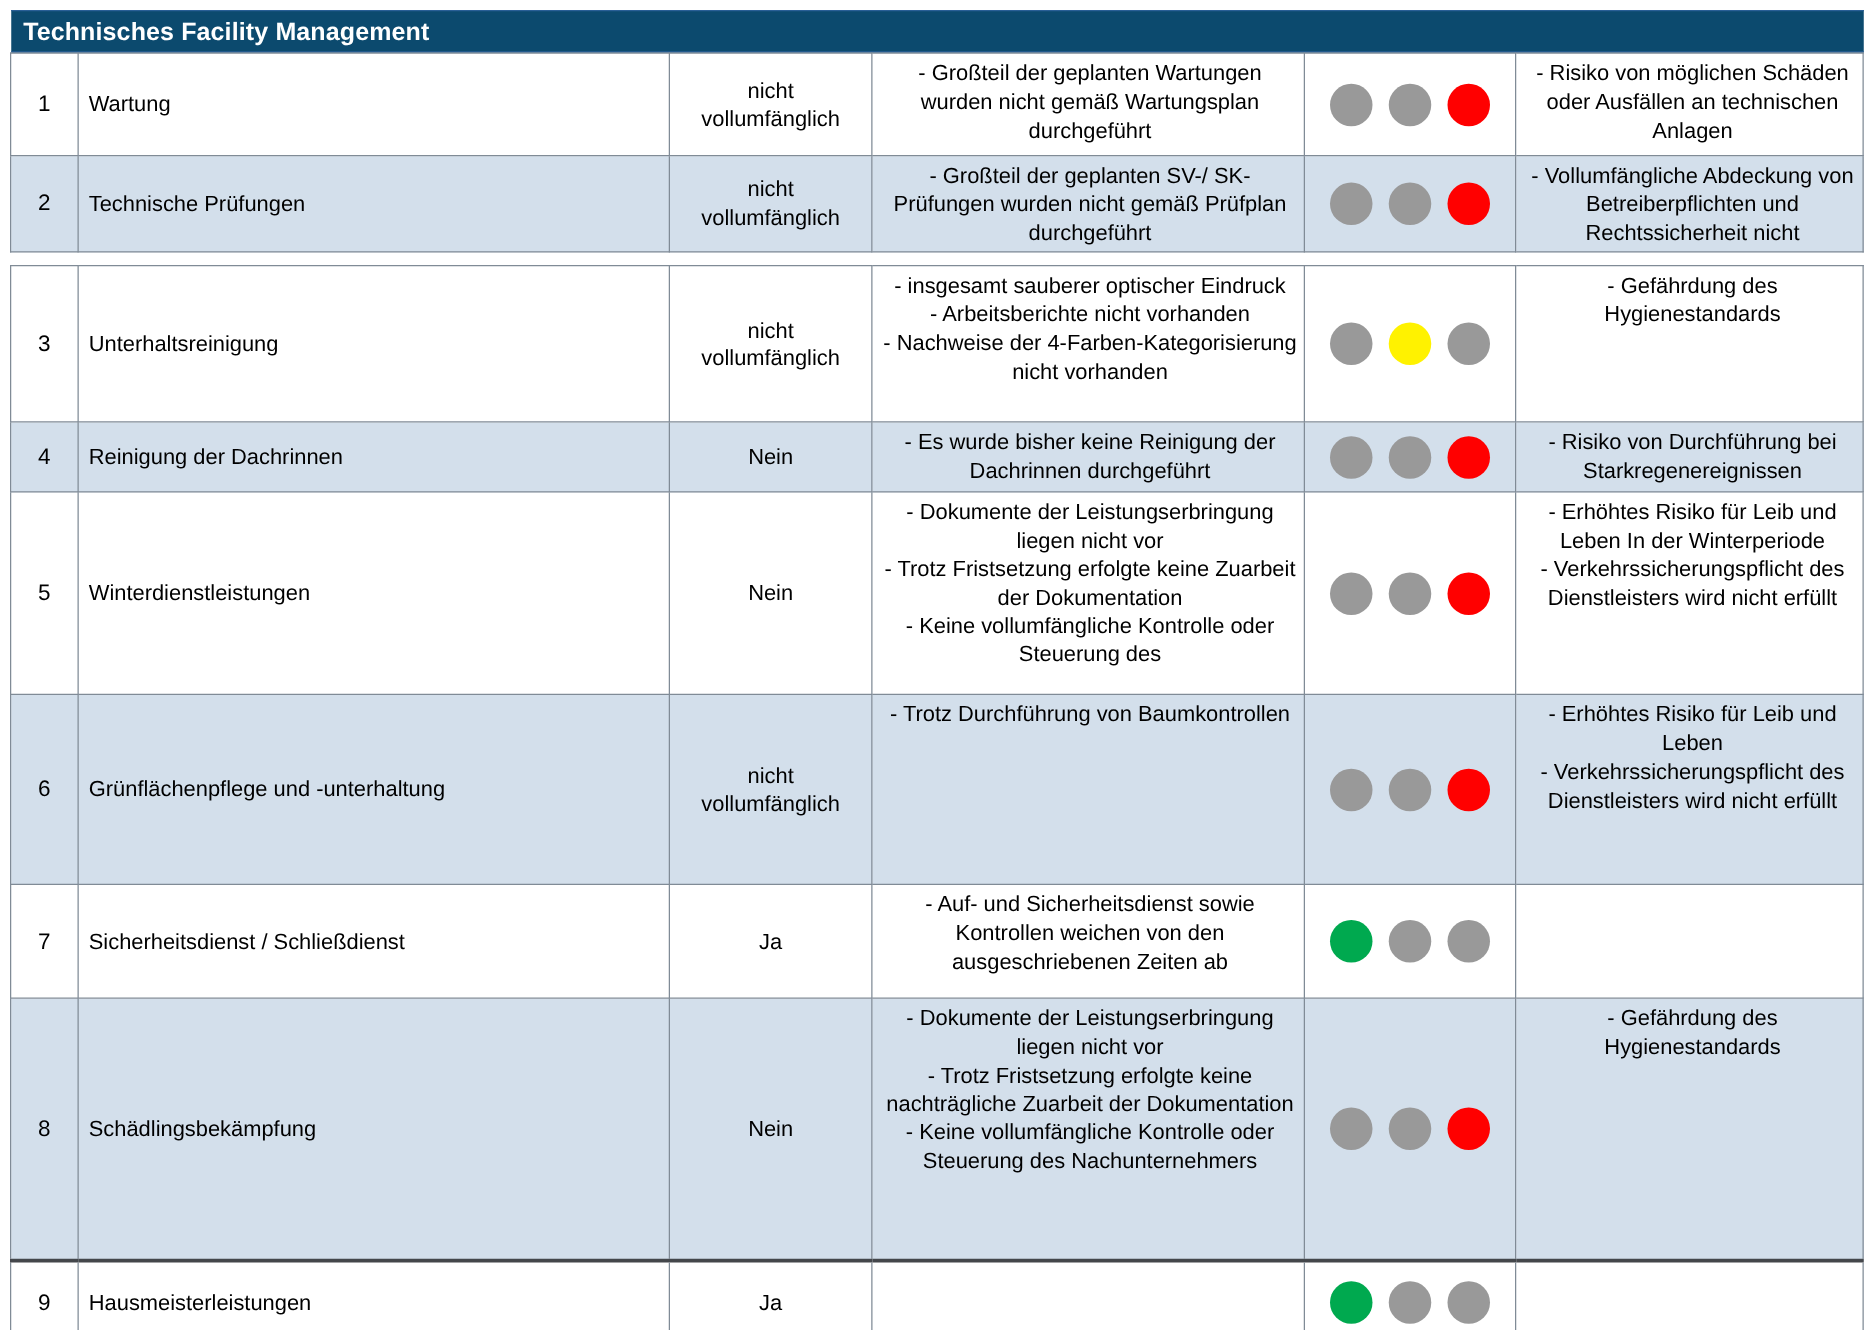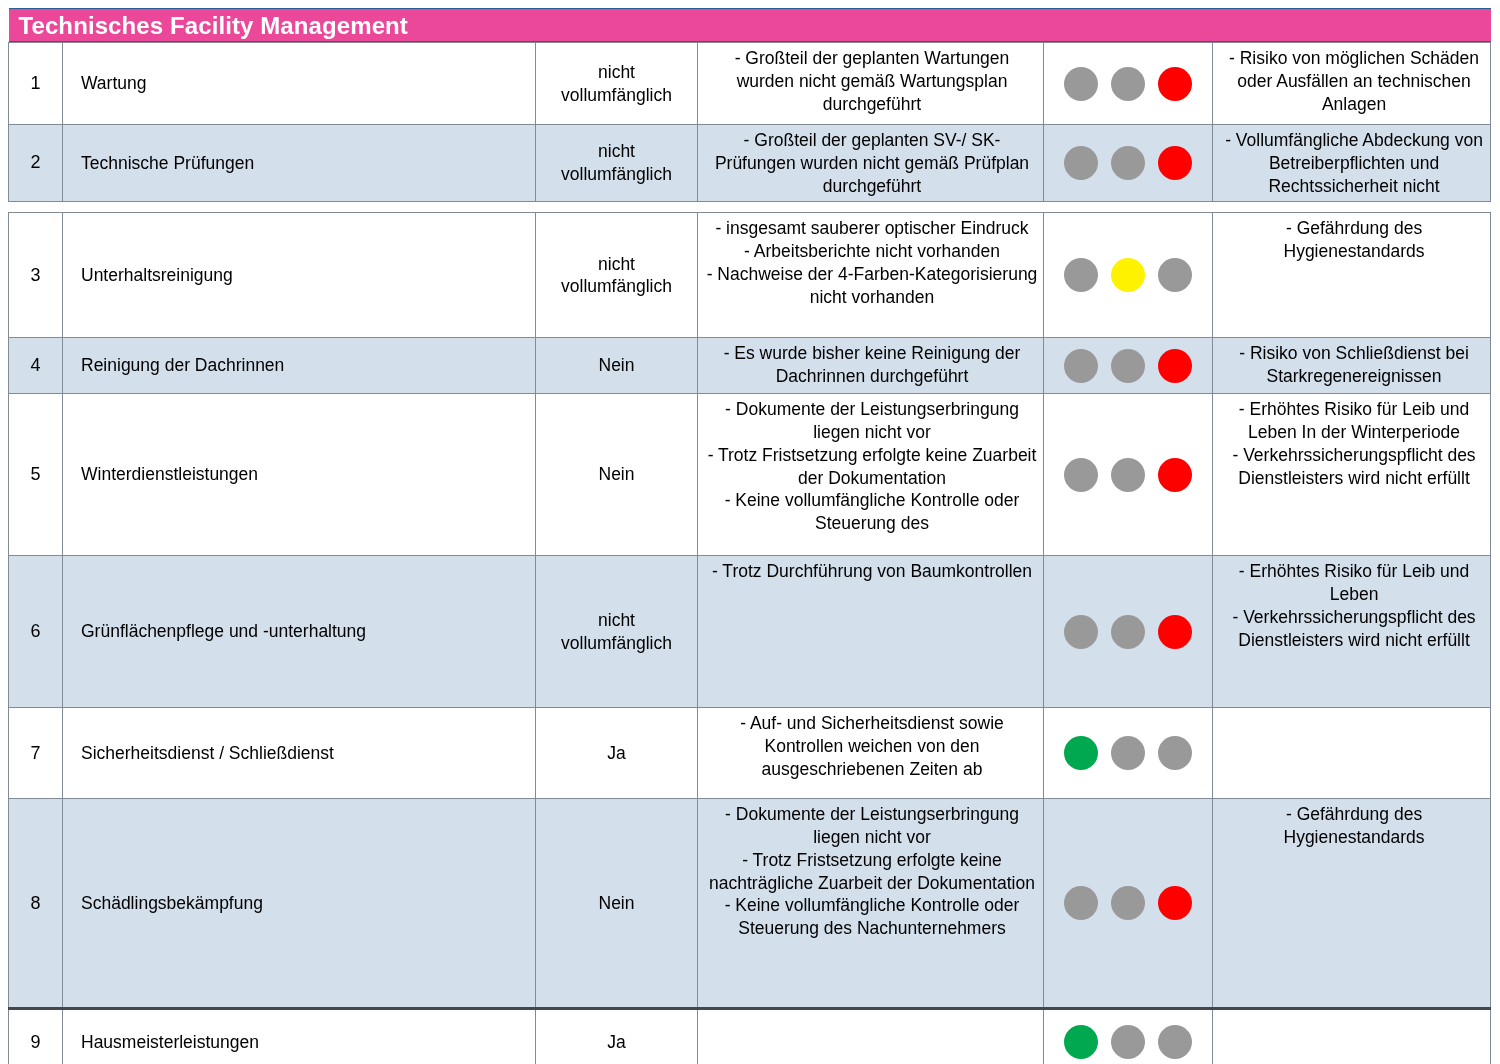--- a/index.html
+++ b/index.html
@@ -42,24 +42,24 @@
   col.c-find   { width: 346px; }
   col.c-light  { width: 169px; }
   col.c-risk   { width: 278px; }
 
   
   tr.section-row td {
     border: none;
     padding: 0;
   }
   .section-bar {
-    background: #ec4899;
+    background: #0c4a6e;
     color: #ffffff;
     font-weight: bold;
-    font-size: 24px;
+    font-size: 20px;
     letter-spacing: 0.1px;
     height: 34px;
     line-height: 34px;
     padding-left: 10px;
     box-sizing: border-box;
     border-top: 1px solid #2a5f96;
     border-bottom: 1px solid #2a5f96;
   }
   tr.spacer-row td {
     border: none;
@@ -70,21 +70,21 @@
 
   
   tr.data-row.alt td { background: #d3dfeb; }
   tr.data-row.plain td { background: #ffffff; }
 
   td.cell-num {
     text-align: center;
     font-size: 18px;
   }
   td.cell-name {
-    padding-left: 18px;
+    padding-left: 8px;
     text-align: left;
   }
   td.cell-status {
     text-align: center;
     padding: 2px 4px;
   }
   td.cell-find, td.cell-risk {
     padding: 4px 3px 4px 6px;
     vertical-align: top;
     text-align: center;
@@ -191,21 +191,21 @@
           <td class="cell-name">Reinigung der Dachrinnen</td>
           <td class="cell-status multiline">Nein</td>
           <td class="cell-find multiline">- Es wurde bisher keine Reinigung der Dachrinnen durchgeführt</td>
           <td class="cell-light">
             <div class="lights">
               <span class="dot gray"></span>
               <span class="dot gray"></span>
               <span class="dot red"></span>
             </div>
           </td>
-          <td class="cell-risk multiline">- Risiko von Schließdienst bei Starkregenereignissen</td>
+          <td class="cell-risk multiline">- Risiko von Durchführung bei Starkregenereignissen</td>
         </tr>
         <tr class="data-row plain" style="height: 162px;">
           <td class="cell-num">5</td>
           <td class="cell-name">Winterdienstleistungen</td>
           <td class="cell-status multiline">Nein</td>
           <td class="cell-find multiline">- Dokumente der Leistungserbringung liegen nicht vor
 - Trotz Fristsetzung erfolgte keine Zuarbeit der Dokumentation
 - Keine vollumfängliche Kontrolle oder Steuerung des</td>
           <td class="cell-light">
             <div class="lights">

